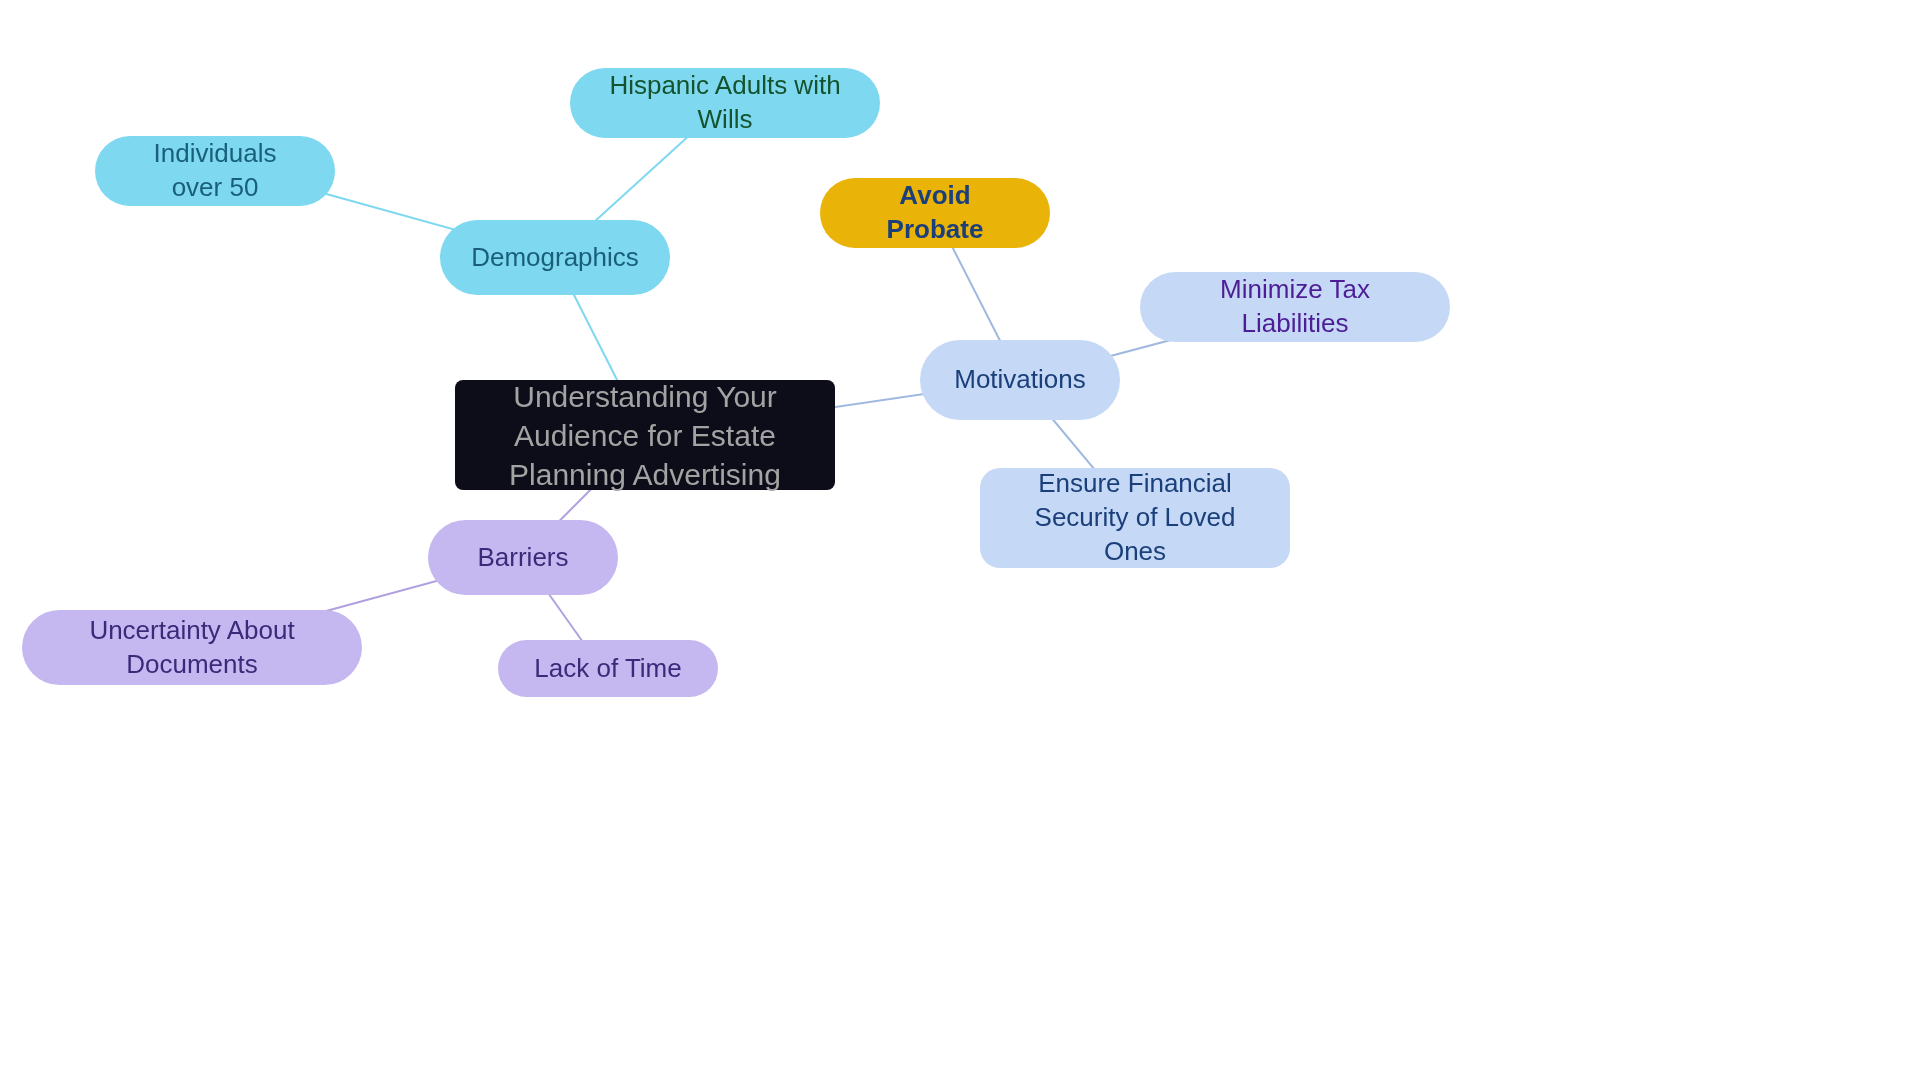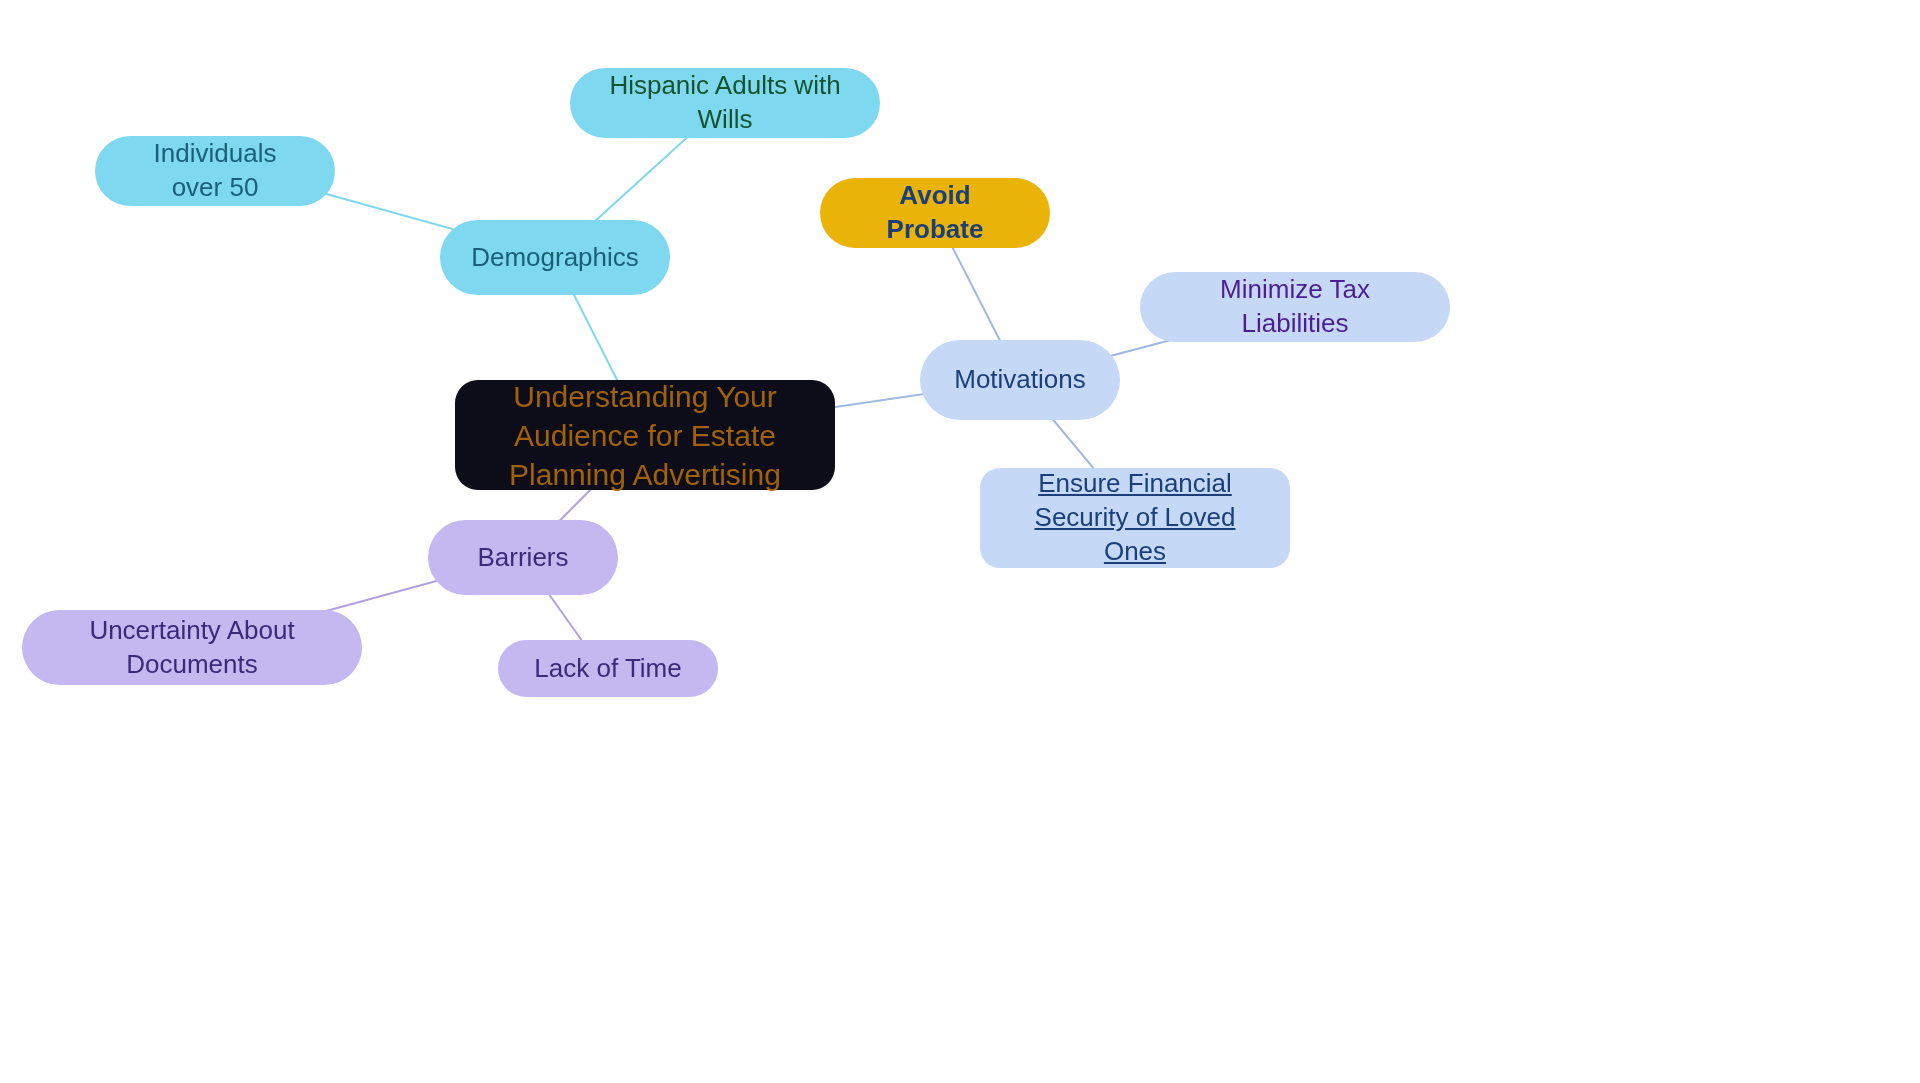--- a/index.html
+++ b/index.html
@@ -26,25 +26,25 @@
       justify-content: center;
       text-align: center;
       border-radius: 50px;
       font-size: 28px;
       z-index: 1;
       line-height: 1.3;
       padding: 18px 32px;
     }
     .node-center {
       background: #0d0d1a;
-      color: #a16207;
+      color: #a3a3a3;
       font-size: 30px;
       width: 380px;
       height: 110px;
-      border-radius: 23px;
+      border-radius: 8px;
     }
     .node-demographics {
       background: #7dd8f0;
       color: #1a5f7a;
       width: 230px;
       height: 75px;
       font-size: 26px;
     }
     .node-hispanic {
       background: #7dd8f0;
@@ -82,21 +82,20 @@
       height: 70px;
       font-size: 26px;
     }
     .node-ensure {
       background: #c5d8f5;
       color: #1a3f7a;
       width: 310px;
       height: 100px;
       font-size: 26px;
       border-radius: 20px;
-      text-decoration: underline;
     }
     .node-barriers {
       background: #c5b8f0;
       color: #3a2a7a;
       width: 190px;
       height: 75px;
       font-size: 26px;
     }
     .node-uncertainty {
       background: #c5b8f0;

